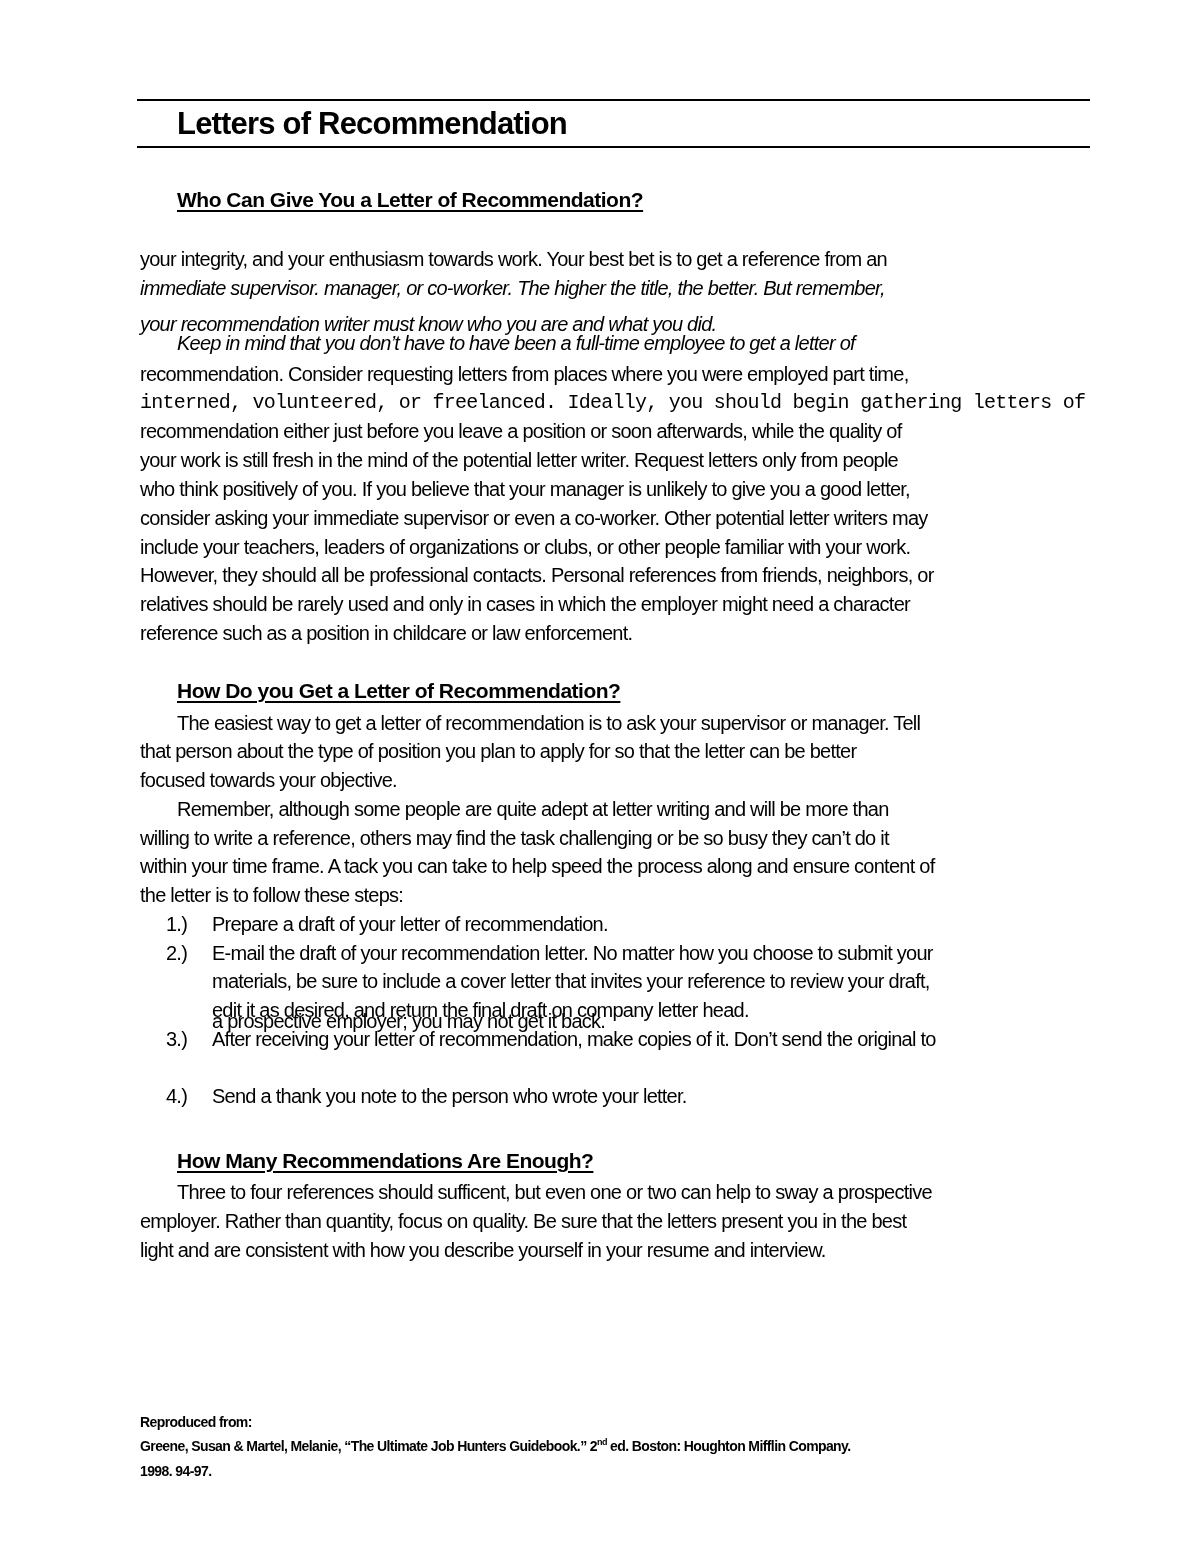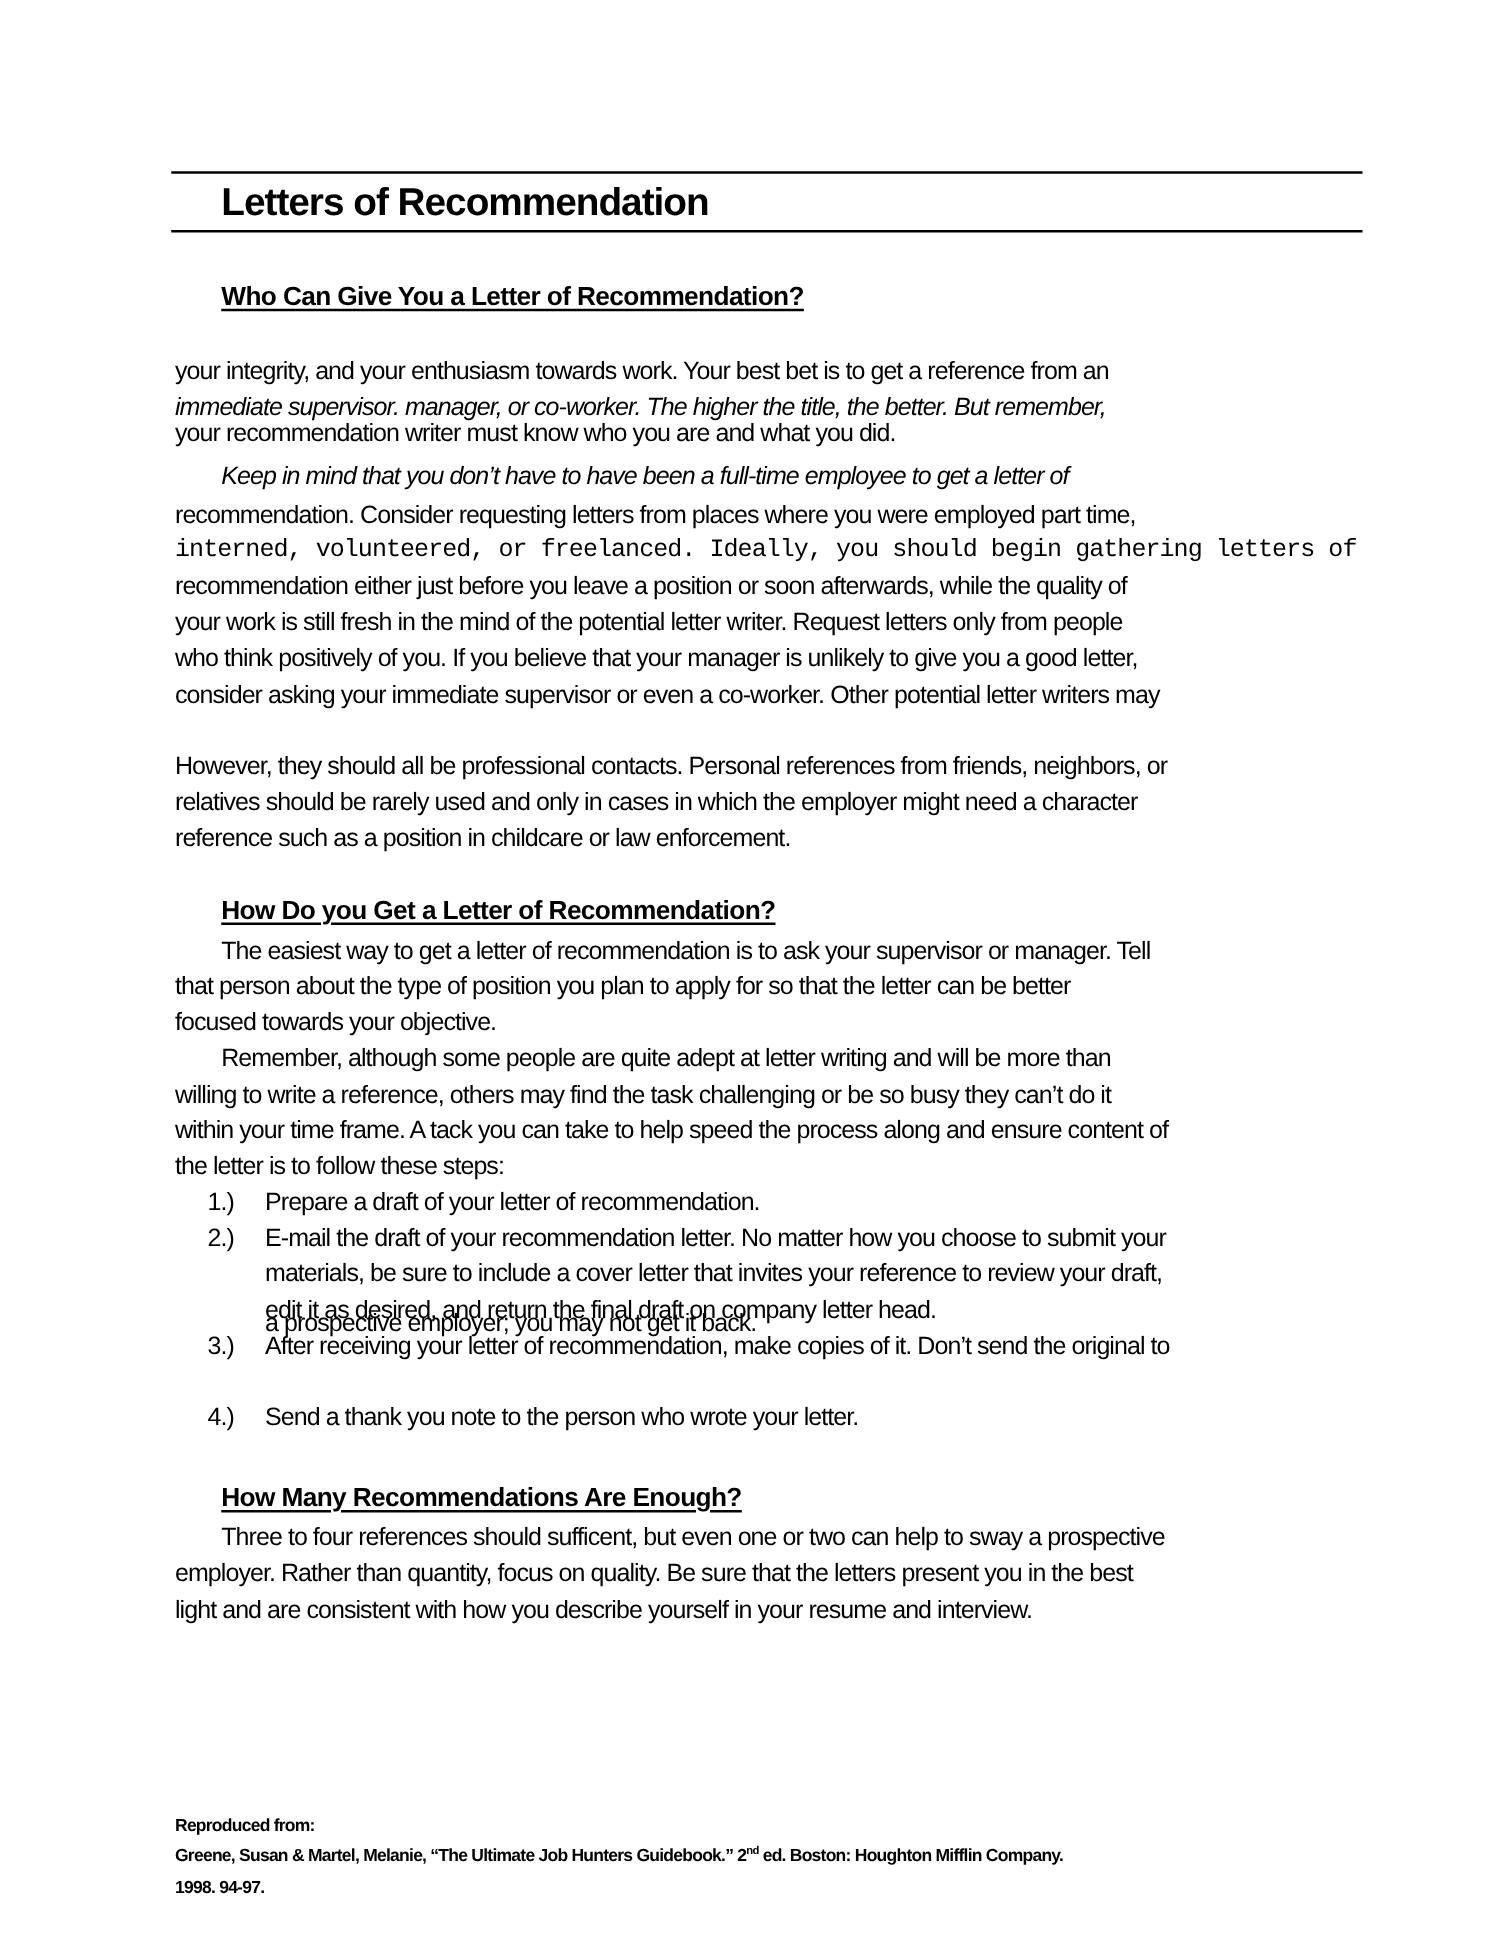--- a/index.html
+++ b/index.html
@@ -11,21 +11,21 @@
       width: 1200px;
       height: 1553px;
       position: relative;
       overflow: hidden;
       font-family: "Liberation Sans", sans-serif;
       color: #000;
     }
     .page {
       position: absolute;
       left: 0; top: 0;
-      width: 1200px; height: 1184px; margin-top: 38px;
+      width: 1200px; height: 1184px;
     }
     .rule {
       position: absolute;
       left: 137px;
       width: 953px;
       height: 0;
       border-top: 2px solid #000;
     }
     .rule.top { top: 99px; }
     .rule.bottom { top: 146px; }
@@ -97,28 +97,29 @@
 
 <div class="page">
 
   <div class="rule top"></div>
   <div class="title">Letters of Recommendation</div>
   <div class="rule bottom"></div>
 
   <div class="heading" style="top:186px;">Who Can Give You a Letter of Recommendation?</div>
   <div class="line flush" style="top:245px;">your integrity, and your enthusiasm towards work.  Your best bet is to get a reference from an</div>
   <div class="line flush" style="top:274px;font-style:italic;">immediate supervisor. manager, or co-worker. The higher the title, the better. But remember,</div>
-  <div class="line flush" style="top:295px;">your recommendation writer must know who you are and what you did.</div>
+  <div class="line flush" style="top:310px;font-style:italic;">your recommendation writer must know who you are and what you did.</div>
   <div class="line indent" style="top:329px;font-style:italic;">Keep in mind  that you don’t have to have been a full-time employee to get a letter of</div>
   <div class="line flush" style="top:360px;">recommendation. Consider requesting letters from places where you were employed part time,</div>
   <div class="line flush" style="top:389px;font-family:Liberation Mono, monospace;">interned, volunteered, or freelanced. Ideally, you should begin gathering letters of</div>
   <div class="line flush" style="top:417px;">recommendation either just before you leave a position or soon afterwards, while the quality of</div>
   <div class="line flush" style="top:446px;">your work is still fresh in the mind of the potential letter writer. Request letters only from people</div>
   <div class="line flush" style="top:475px;">who think positively of you. If you believe that your manager is unlikely to give you a good letter,</div>
   <div class="line flush" style="top:504px;">consider asking your immediate supervisor or even a co-worker. Other potential letter writers may</div>
+  <div class="line flush" style="top:533px;">include your teachers, leaders of organizations or clubs, or other people familiar with your work.</div>
   <div class="line flush" style="top:561px;">However, they should all be professional contacts. Personal references from friends, neighbors, or</div>
   <div class="line flush" style="top:590px;">relatives should be rarely used and only in cases in which the employer might need a character</div>
   <div class="line flush" style="top:619px;">reference such as a position in childcare or law enforcement.</div>
 
   <div class="heading" style="top:677px;">How Do you Get a Letter of Recommendation?</div>
   <div class="line indent" style="top:709px;">The easiest way to get a letter of recommendation is to ask your supervisor or manager. Tell</div>
   <div class="line flush" style="top:737px;">that person about the type of position you plan to apply for so that the letter can be better</div>
   <div class="line flush" style="top:766px;">focused towards your objective.</div>
   <div class="line indent" style="top:795px;text-align:right;">Remember, although some people are quite adept at letter writing and will be more than</div>
   <div class="line flush" style="top:824px;">willing to write a reference, others may find the task challenging or be so busy they can’t do it</div>

